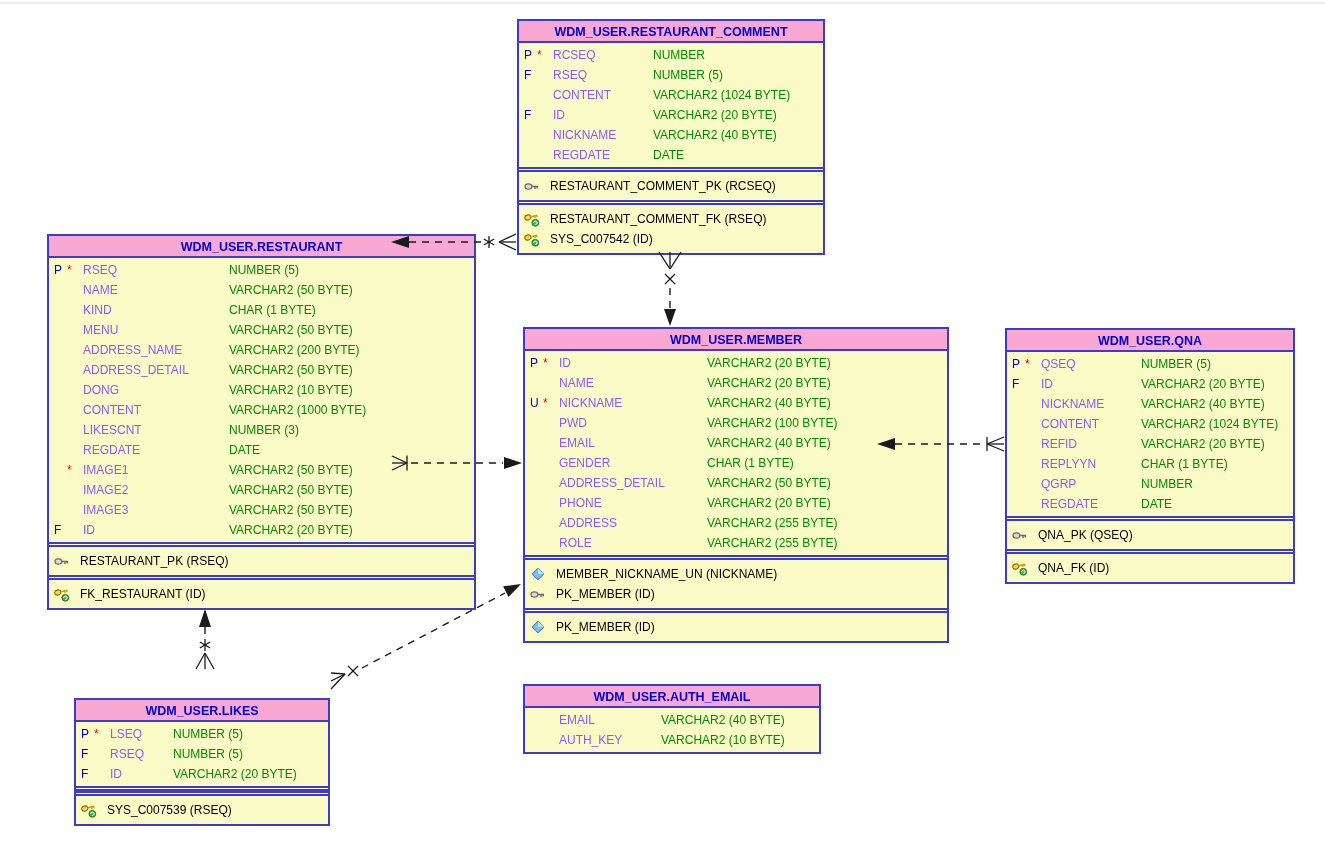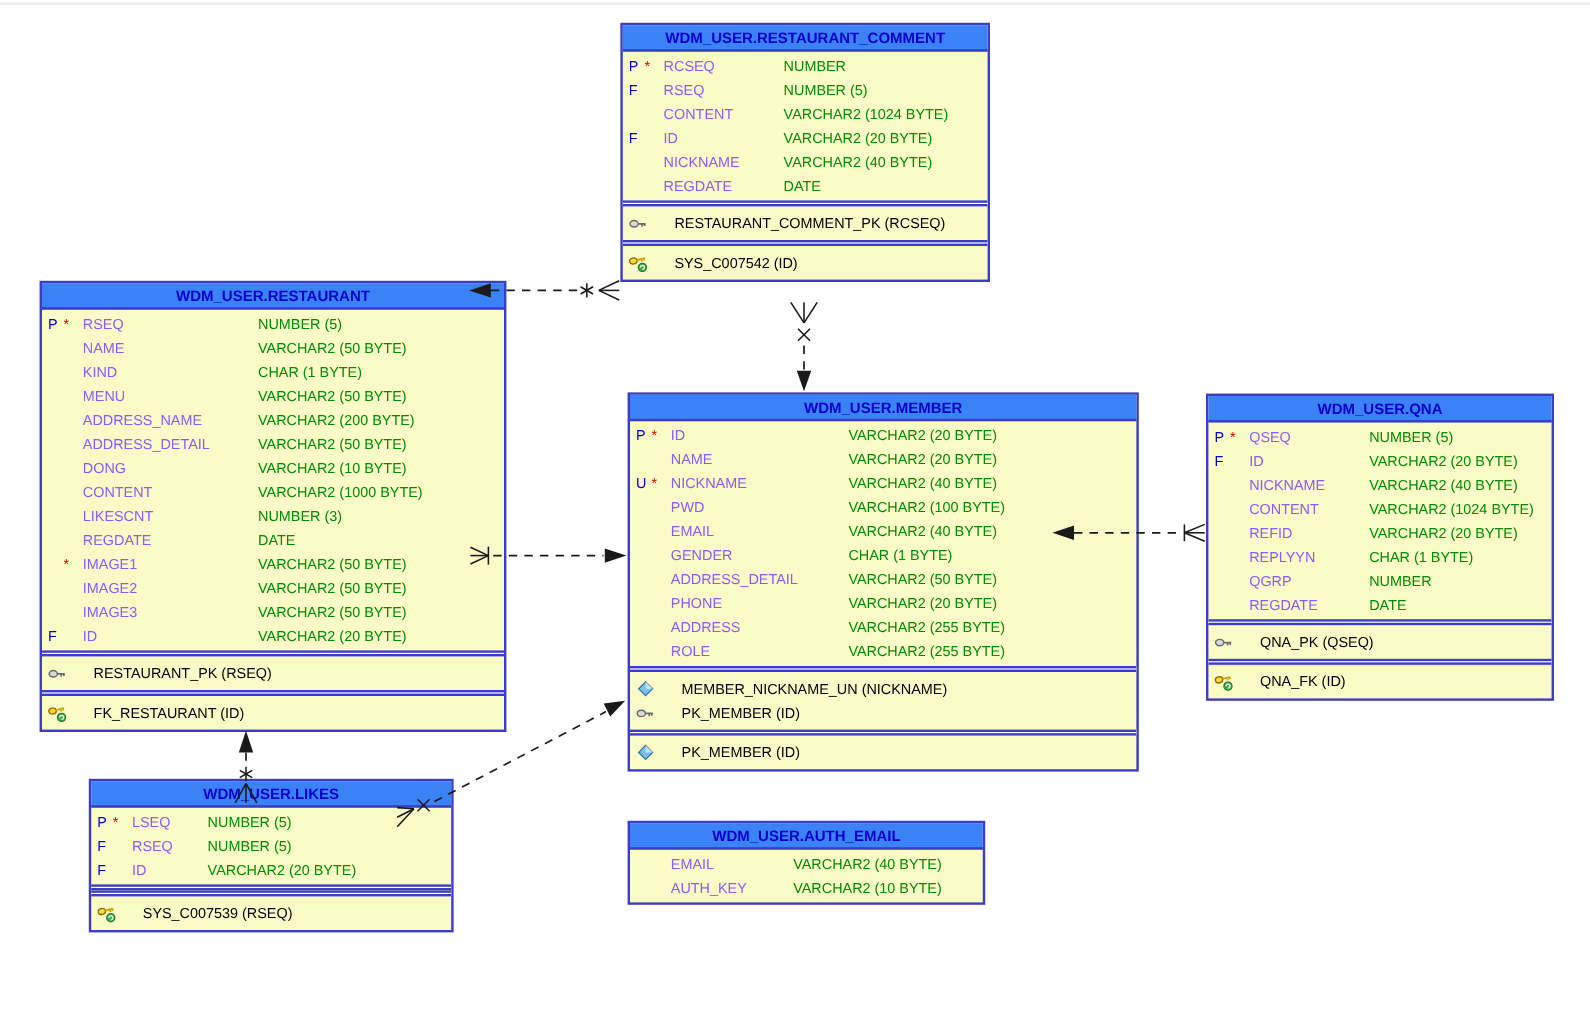--- a/index.html
+++ b/index.html
@@ -11,44 +11,44 @@
     --star:#e60000;
     --line:#1a1a1a;
   }
   *{box-sizing:border-box;margin:0;padding:0}
   html,body{width:1325px;height:847px;overflow:hidden;background:#fff;
     font-family:"Liberation Sans","DejaVu Sans",sans-serif;}
   #canvas{position:relative;width:1325px;height:847px;background:#fff}
   #topline{position:absolute;left:0;top:2px;width:100%;height:0;border-top:2px solid #ececec}
 
   .table{position:absolute;background:var(--fill);border:2px solid var(--blue);font-size:12px}
-  .t-header{height:22px;line-height:22px;background:#3b82f6;border-bottom:2px solid var(--blue);
+  .t-header{height:22px;line-height:22px;background:#f9a8d4;border-bottom:2px solid var(--blue);
     color:var(--title);font-weight:bold;text-align:center;font-size:12.5px;
     white-space:nowrap;overflow:hidden}
   .t-cols{padding:2px 0}
   .col-row{display:flex;height:20px;line-height:20px;padding-left:5px;white-space:nowrap}
   .c-marker{width:13px;color:var(--marker);flex:none}
   .c-star{width:16px;color:var(--star);flex:none;text-align:left}
   .c-name{width:var(--namew,120px);color:#8b5cf6;flex:none}
   .c-type{color:var(--type)}
   .sep{height:5px;background:#fff;border-top:2px solid var(--blue);border-bottom:2px solid var(--blue)}
   .t-sec{padding:4px 0}
-  .key-row{display:flex;align-items:center;height:20px;padding-left:4px;gap:22px;white-space:nowrap}
+  .key-row{display:flex;align-items:center;height:20px;padding-left:4px;gap:10px;white-space:nowrap}
   .k-label{color:#000}
   .ic{width:17px;height:16px;display:inline-flex;align-items:center;justify-content:center;flex:none}
   .ic svg{display:none}
   .ic.ic-pk svg.svg-pk{display:block}
   .ic.ic-fk svg.svg-fk{display:block}
   .ic.ic-diamond svg.svg-diamond{display:block}
 
   #t-rc{left:517px;top:19px;width:308px;--namew:100px}
-  #t-rest{left:33px;top:234px;width:389px;--namew:146px}
+  #t-rest{left:47px;top:234px;width:429px;--namew:146px}
   #t-member{left:523px;top:327px;width:426px;--namew:148px}
   #t-qna{left:1005px;top:328px;width:290px;--namew:100px}
-  #t-likes{left:74px;top:649px;width:304px;--namew:63px}
+  #t-likes{left:74px;top:698px;width:256px;--namew:63px}
   #t-auth{left:523px;top:684px;width:298px;--namew:102px}
 
   #connectors{position:absolute;left:0;top:0;width:1325px;height:847px;pointer-events:none}
   #connectors .rel-line{stroke:var(--line);stroke-width:1.4;fill:none}
   #connectors .rel-dash{stroke-dasharray:7 6}
   #connectors .rel-head{fill:var(--line);stroke:none}
   #connectors .rel-sym{stroke:var(--line);stroke-width:1.3;fill:none}
 </style>
 </head>
 <body>
@@ -112,429 +112,444 @@
               <path d="M7.8 7.5 H14 M11 7.5 v2.4 M13.2 7.5 v1.9" stroke="#6b6b6b" stroke-width="1.4" fill="none"></path>
             </svg>
 
           </span>
           <span class="k-label">RESTAURANT_COMMENT_PK (RCSEQ)</span>
         </div>
       </div>
     <div class="sep"></div>
     <div class="t-sec">
 
-
         <div class="key-row">
           <span class="ic ic-fk">
 
             <svg class="svg-fk" width="16" height="16" viewBox="0 0 16 16">
               <g transform="rotate(-14 8 6)">
                 <ellipse cx="3.8" cy="5.5" rx="3.1" ry="2.5" fill="#ffd83d" stroke="#8a6d00" stroke-width="1.1"></ellipse>
                 <path d="M6.8 5.5 H13.5 M10.8 5.5 v2.2 M12.8 5.5 v1.8" stroke="#c9a400" stroke-width="1.5" fill="none"></path>
               </g>
               <circle cx="11.3" cy="11.8" r="3.4" fill="#43b14b" stroke="#1f7a27" stroke-width="1"></circle>
               <path d="M9.7 11.8 a1.7 1.7 0 1 1 1.6 1.7" stroke="#fff" stroke-width="1" fill="none"></path>
             </svg>
 
           </span>
-          <span class="k-label">SYS_C007542 (ID)</span>
-        </div>
-      </div>
-  </div>
-
-  <div class="table" id="t-rest">
-    <div class="t-header">WDM_USER.RESTAURANT</div>
-    <div class="t-cols">
-
-        <div class="col-row">
-          <span class="c-marker">P</span>
-          <span class="c-star">*</span>
-          <span class="c-name">RSEQ</span>
-          <span class="c-type">NUMBER (5)</span>
-        </div>
-
-        <div class="col-row">
-          <span class="c-marker"></span>
-          <span class="c-star"></span>
-          <span class="c-name">NAME</span>
-          <span class="c-type">VARCHAR2 (50 BYTE)</span>
-        </div>
-
-        <div class="col-row">
-          <span class="c-marker"></span>
-          <span class="c-star"></span>
-          <span class="c-name">KIND</span>
-          <span class="c-type">CHAR (1 BYTE)</span>
-        </div>
-
-        <div class="col-row">
-          <span class="c-marker"></span>
-          <span class="c-star"></span>
-          <span class="c-name">MENU</span>
-          <span class="c-type">VARCHAR2 (50 BYTE)</span>
-        </div>
-
-        <div class="col-row">
-          <span class="c-marker"></span>
-          <span class="c-star"></span>
-          <span class="c-name">ADDRESS_NAME</span>
-          <span class="c-type">VARCHAR2 (200 BYTE)</span>
-        </div>
-
-        <div class="col-row">
-          <span class="c-marker"></span>
-          <span class="c-star"></span>
-          <span class="c-name">ADDRESS_DETAIL</span>
-          <span class="c-type">VARCHAR2 (50 BYTE)</span>
-        </div>
-
-        <div class="col-row">
-          <span class="c-marker"></span>
-          <span class="c-star"></span>
-          <span class="c-name">DONG</span>
-          <span class="c-type">VARCHAR2 (10 BYTE)</span>
-        </div>
-
-        <div class="col-row">
-          <span class="c-marker"></span>
-          <span class="c-star"></span>
-          <span class="c-name">CONTENT</span>
-          <span class="c-type">VARCHAR2 (1000 BYTE)</span>
-        </div>
-
-        <div class="col-row">
-          <span class="c-marker"></span>
-          <span class="c-star"></span>
-          <span class="c-name">LIKESCNT</span>
-          <span class="c-type">NUMBER (3)</span>
-        </div>
-
-        <div class="col-row">
-          <span class="c-marker"></span>
-          <span class="c-star"></span>
-          <span class="c-name">REGDATE</span>
-          <span class="c-type">DATE</span>
-        </div>
-
-        <div class="col-row">
-          <span class="c-marker"></span>
-          <span class="c-star">*</span>
-          <span class="c-name">IMAGE1</span>
-          <span class="c-type">VARCHAR2 (50 BYTE)</span>
-        </div>
-
-        <div class="col-row">
-          <span class="c-marker"></span>
-          <span class="c-star"></span>
-          <span class="c-name">IMAGE2</span>
-          <span class="c-type">VARCHAR2 (50 BYTE)</span>
-        </div>
-
-        <div class="col-row">
-          <span class="c-marker"></span>
-          <span class="c-star"></span>
-          <span class="c-name">IMAGE3</span>
-          <span class="c-type">VARCHAR2 (50 BYTE)</span>
-        </div>
-
-        <div class="col-row">
-          <span class="c-marker">F</span>
-          <span class="c-star"></span>
-          <span class="c-name">ID</span>
-          <span class="c-type">VARCHAR2 (20 BYTE)</span>
-        </div>
-      </div>
-    <div class="sep"></div>
-    <div class="t-sec">
-
-        <div class="key-row">
-          <span class="ic ic-pk">
-            <svg class="svg-pk" width="15" height="15" viewBox="0 0 15 15">
-              <ellipse cx="4.4" cy="7.5" rx="3.4" ry="2.7" fill="#d9d9d9" stroke="#6b6b6b" stroke-width="1.2"></ellipse>
-              <path d="M7.8 7.5 H14 M11 7.5 v2.4 M13.2 7.5 v1.9" stroke="#6b6b6b" stroke-width="1.4" fill="none"></path>
-            </svg>
-
-          </span>
-          <span class="k-label">RESTAURANT_PK (RSEQ)</span>
-        </div>
-      </div>
-    <div class="sep"></div>
-    <div class="t-sec">
+          <span class="k-label">RESTAURANT_COMMENT_FK (RSEQ)</span>
+        </div>
 
         <div class="key-row">
           <span class="ic ic-fk">
 
             <svg class="svg-fk" width="16" height="16" viewBox="0 0 16 16">
               <g transform="rotate(-14 8 6)">
                 <ellipse cx="3.8" cy="5.5" rx="3.1" ry="2.5" fill="#ffd83d" stroke="#8a6d00" stroke-width="1.1"></ellipse>
                 <path d="M6.8 5.5 H13.5 M10.8 5.5 v2.2 M12.8 5.5 v1.8" stroke="#c9a400" stroke-width="1.5" fill="none"></path>
               </g>
               <circle cx="11.3" cy="11.8" r="3.4" fill="#43b14b" stroke="#1f7a27" stroke-width="1"></circle>
               <path d="M9.7 11.8 a1.7 1.7 0 1 1 1.6 1.7" stroke="#fff" stroke-width="1" fill="none"></path>
             </svg>
 
           </span>
-          <span class="k-label">FK_RESTAURANT (ID)</span>
+          <span class="k-label">SYS_C007542 (ID)</span>
         </div>
       </div>
   </div>
 
-  <div class="table" id="t-member">
-    <div class="t-header">WDM_USER.MEMBER</div>
+  <div class="table" id="t-rest">
+    <div class="t-header">WDM_USER.RESTAURANT</div>
     <div class="t-cols">
 
         <div class="col-row">
           <span class="c-marker">P</span>
           <span class="c-star">*</span>
-          <span class="c-name">ID</span>
-          <span class="c-type">VARCHAR2 (20 BYTE)</span>
+          <span class="c-name">RSEQ</span>
+          <span class="c-type">NUMBER (5)</span>
         </div>
 
         <div class="col-row">
           <span class="c-marker"></span>
           <span class="c-star"></span>
           <span class="c-name">NAME</span>
-          <span class="c-type">VARCHAR2 (20 BYTE)</span>
-        </div>
-
-        <div class="col-row">
-          <span class="c-marker">U</span>
-          <span class="c-star">*</span>
-          <span class="c-name">NICKNAME</span>
-          <span class="c-type">VARCHAR2 (40 BYTE)</span>
-        </div>
-
-        <div class="col-row">
-          <span class="c-marker"></span>
-          <span class="c-star"></span>
-          <span class="c-name">PWD</span>
-          <span class="c-type">VARCHAR2 (100 BYTE)</span>
-        </div>
-
-        <div class="col-row">
-          <span class="c-marker"></span>
-          <span class="c-star"></span>
-          <span class="c-name">EMAIL</span>
-          <span class="c-type">VARCHAR2 (40 BYTE)</span>
-        </div>
-
-        <div class="col-row">
-          <span class="c-marker"></span>
-          <span class="c-star"></span>
-          <span class="c-name">GENDER</span>
+          <span class="c-type">VARCHAR2 (50 BYTE)</span>
+        </div>
+
+        <div class="col-row">
+          <span class="c-marker"></span>
+          <span class="c-star"></span>
+          <span class="c-name">KIND</span>
           <span class="c-type">CHAR (1 BYTE)</span>
+        </div>
+
+        <div class="col-row">
+          <span class="c-marker"></span>
+          <span class="c-star"></span>
+          <span class="c-name">MENU</span>
+          <span class="c-type">VARCHAR2 (50 BYTE)</span>
+        </div>
+
+        <div class="col-row">
+          <span class="c-marker"></span>
+          <span class="c-star"></span>
+          <span class="c-name">ADDRESS_NAME</span>
+          <span class="c-type">VARCHAR2 (200 BYTE)</span>
         </div>
 
         <div class="col-row">
           <span class="c-marker"></span>
           <span class="c-star"></span>
           <span class="c-name">ADDRESS_DETAIL</span>
           <span class="c-type">VARCHAR2 (50 BYTE)</span>
         </div>
 
         <div class="col-row">
           <span class="c-marker"></span>
           <span class="c-star"></span>
-          <span class="c-name">PHONE</span>
-          <span class="c-type">VARCHAR2 (20 BYTE)</span>
-        </div>
-
-        <div class="col-row">
-          <span class="c-marker"></span>
-          <span class="c-star"></span>
-          <span class="c-name">ADDRESS</span>
-          <span class="c-type">VARCHAR2 (255 BYTE)</span>
-        </div>
-
-        <div class="col-row">
-          <span class="c-marker"></span>
-          <span class="c-star"></span>
-          <span class="c-name">ROLE</span>
-          <span class="c-type">VARCHAR2 (255 BYTE)</span>
-        </div>
-      </div>
-    <div class="sep"></div>
-    <div class="t-sec">
-
-        <div class="key-row">
-          <span class="ic ic-diamond">
-
-            <svg class="svg-diamond" width="14" height="14" viewBox="0 0 14 14">
-              <path d="M7 1.2 L12.8 7 L7 12.8 L1.2 7 Z" fill="#7cc0ec" stroke="#2d6da8" stroke-width="1"></path>
-              <path d="M7 1.2 L12.8 7 L7 7 Z" fill="#c2e2f6"></path>
-            </svg>
-          </span>
-          <span class="k-label">MEMBER_NICKNAME_UN (NICKNAME)</span>
-        </div>
+          <span class="c-name">DONG</span>
+          <span class="c-type">VARCHAR2 (10 BYTE)</span>
+        </div>
+
+        <div class="col-row">
+          <span class="c-marker"></span>
+          <span class="c-star"></span>
+          <span class="c-name">CONTENT</span>
+          <span class="c-type">VARCHAR2 (1000 BYTE)</span>
+        </div>
+
+        <div class="col-row">
+          <span class="c-marker"></span>
+          <span class="c-star"></span>
+          <span class="c-name">LIKESCNT</span>
+          <span class="c-type">NUMBER (3)</span>
+        </div>
+
+        <div class="col-row">
+          <span class="c-marker"></span>
+          <span class="c-star"></span>
+          <span class="c-name">REGDATE</span>
+          <span class="c-type">DATE</span>
+        </div>
+
+        <div class="col-row">
+          <span class="c-marker"></span>
+          <span class="c-star">*</span>
+          <span class="c-name">IMAGE1</span>
+          <span class="c-type">VARCHAR2 (50 BYTE)</span>
+        </div>
+
+        <div class="col-row">
+          <span class="c-marker"></span>
+          <span class="c-star"></span>
+          <span class="c-name">IMAGE2</span>
+          <span class="c-type">VARCHAR2 (50 BYTE)</span>
+        </div>
+
+        <div class="col-row">
+          <span class="c-marker"></span>
+          <span class="c-star"></span>
+          <span class="c-name">IMAGE3</span>
+          <span class="c-type">VARCHAR2 (50 BYTE)</span>
+        </div>
+
+        <div class="col-row">
+          <span class="c-marker">F</span>
+          <span class="c-star"></span>
+          <span class="c-name">ID</span>
+          <span class="c-type">VARCHAR2 (20 BYTE)</span>
+        </div>
+      </div>
+    <div class="sep"></div>
+    <div class="t-sec">
 
         <div class="key-row">
           <span class="ic ic-pk">
             <svg class="svg-pk" width="15" height="15" viewBox="0 0 15 15">
               <ellipse cx="4.4" cy="7.5" rx="3.4" ry="2.7" fill="#d9d9d9" stroke="#6b6b6b" stroke-width="1.2"></ellipse>
               <path d="M7.8 7.5 H14 M11 7.5 v2.4 M13.2 7.5 v1.9" stroke="#6b6b6b" stroke-width="1.4" fill="none"></path>
             </svg>
 
           </span>
-          <span class="k-label">PK_MEMBER (ID)</span>
-        </div>
-      </div>
-    <div class="sep"></div>
-    <div class="t-sec">
-
-        <div class="key-row">
-          <span class="ic ic-diamond">
-
-            <svg class="svg-diamond" width="14" height="14" viewBox="0 0 14 14">
-              <path d="M7 1.2 L12.8 7 L7 12.8 L1.2 7 Z" fill="#7cc0ec" stroke="#2d6da8" stroke-width="1"></path>
-              <path d="M7 1.2 L12.8 7 L7 7 Z" fill="#c2e2f6"></path>
-            </svg>
-          </span>
-          <span class="k-label">PK_MEMBER (ID)</span>
-        </div>
-      </div>
-  </div>
-
-  <div class="table" id="t-qna">
-    <div class="t-header">WDM_USER.QNA</div>
-    <div class="t-cols">
-
-        <div class="col-row">
-          <span class="c-marker">P</span>
-          <span class="c-star">*</span>
-          <span class="c-name">QSEQ</span>
-          <span class="c-type">NUMBER (5)</span>
-        </div>
-
-        <div class="col-row">
-          <span class="c-marker">F</span>
-          <span class="c-star"></span>
-          <span class="c-name">ID</span>
-          <span class="c-type">VARCHAR2 (20 BYTE)</span>
-        </div>
-
-        <div class="col-row">
-          <span class="c-marker"></span>
-          <span class="c-star"></span>
-          <span class="c-name">NICKNAME</span>
-          <span class="c-type">VARCHAR2 (40 BYTE)</span>
-        </div>
-
-        <div class="col-row">
-          <span class="c-marker"></span>
-          <span class="c-star"></span>
-          <span class="c-name">CONTENT</span>
-          <span class="c-type">VARCHAR2 (1024 BYTE)</span>
-        </div>
-
-        <div class="col-row">
-          <span class="c-marker"></span>
-          <span class="c-star"></span>
-          <span class="c-name">REFID</span>
-          <span class="c-type">VARCHAR2 (20 BYTE)</span>
-        </div>
-
-        <div class="col-row">
-          <span class="c-marker"></span>
-          <span class="c-star"></span>
-          <span class="c-name">REPLYYN</span>
-          <span class="c-type">CHAR (1 BYTE)</span>
-        </div>
-
-        <div class="col-row">
-          <span class="c-marker"></span>
-          <span class="c-star"></span>
-          <span class="c-name">QGRP</span>
-          <span class="c-type">NUMBER</span>
-        </div>
-
-        <div class="col-row">
-          <span class="c-marker"></span>
-          <span class="c-star"></span>
-          <span class="c-name">REGDATE</span>
-          <span class="c-type">DATE</span>
-        </div>
-      </div>
-    <div class="sep"></div>
-    <div class="t-sec">
-
-        <div class="key-row">
-          <span class="ic ic-pk">
-            <svg class="svg-pk" width="15" height="15" viewBox="0 0 15 15">
-              <ellipse cx="4.4" cy="7.5" rx="3.4" ry="2.7" fill="#d9d9d9" stroke="#6b6b6b" stroke-width="1.2"></ellipse>
-              <path d="M7.8 7.5 H14 M11 7.5 v2.4 M13.2 7.5 v1.9" stroke="#6b6b6b" stroke-width="1.4" fill="none"></path>
-            </svg>
-
-          </span>
-          <span class="k-label">QNA_PK (QSEQ)</span>
+          <span class="k-label">RESTAURANT_PK (RSEQ)</span>
         </div>
       </div>
     <div class="sep"></div>
     <div class="t-sec">
 
         <div class="key-row">
           <span class="ic ic-fk">
 
             <svg class="svg-fk" width="16" height="16" viewBox="0 0 16 16">
               <g transform="rotate(-14 8 6)">
                 <ellipse cx="3.8" cy="5.5" rx="3.1" ry="2.5" fill="#ffd83d" stroke="#8a6d00" stroke-width="1.1"></ellipse>
                 <path d="M6.8 5.5 H13.5 M10.8 5.5 v2.2 M12.8 5.5 v1.8" stroke="#c9a400" stroke-width="1.5" fill="none"></path>
               </g>
               <circle cx="11.3" cy="11.8" r="3.4" fill="#43b14b" stroke="#1f7a27" stroke-width="1"></circle>
               <path d="M9.7 11.8 a1.7 1.7 0 1 1 1.6 1.7" stroke="#fff" stroke-width="1" fill="none"></path>
             </svg>
 
           </span>
-          <span class="k-label">QNA_FK (ID)</span>
+          <span class="k-label">FK_RESTAURANT (ID)</span>
         </div>
       </div>
   </div>
 
-  <div class="table" id="t-likes">
-    <div class="t-header">WDM_USER.LIKES</div>
+  <div class="table" id="t-member">
+    <div class="t-header">WDM_USER.MEMBER</div>
     <div class="t-cols">
 
         <div class="col-row">
           <span class="c-marker">P</span>
           <span class="c-star">*</span>
-          <span class="c-name">LSEQ</span>
+          <span class="c-name">ID</span>
+          <span class="c-type">VARCHAR2 (20 BYTE)</span>
+        </div>
+
+        <div class="col-row">
+          <span class="c-marker"></span>
+          <span class="c-star"></span>
+          <span class="c-name">NAME</span>
+          <span class="c-type">VARCHAR2 (20 BYTE)</span>
+        </div>
+
+        <div class="col-row">
+          <span class="c-marker">U</span>
+          <span class="c-star">*</span>
+          <span class="c-name">NICKNAME</span>
+          <span class="c-type">VARCHAR2 (40 BYTE)</span>
+        </div>
+
+        <div class="col-row">
+          <span class="c-marker"></span>
+          <span class="c-star"></span>
+          <span class="c-name">PWD</span>
+          <span class="c-type">VARCHAR2 (100 BYTE)</span>
+        </div>
+
+        <div class="col-row">
+          <span class="c-marker"></span>
+          <span class="c-star"></span>
+          <span class="c-name">EMAIL</span>
+          <span class="c-type">VARCHAR2 (40 BYTE)</span>
+        </div>
+
+        <div class="col-row">
+          <span class="c-marker"></span>
+          <span class="c-star"></span>
+          <span class="c-name">GENDER</span>
+          <span class="c-type">CHAR (1 BYTE)</span>
+        </div>
+
+        <div class="col-row">
+          <span class="c-marker"></span>
+          <span class="c-star"></span>
+          <span class="c-name">ADDRESS_DETAIL</span>
+          <span class="c-type">VARCHAR2 (50 BYTE)</span>
+        </div>
+
+        <div class="col-row">
+          <span class="c-marker"></span>
+          <span class="c-star"></span>
+          <span class="c-name">PHONE</span>
+          <span class="c-type">VARCHAR2 (20 BYTE)</span>
+        </div>
+
+        <div class="col-row">
+          <span class="c-marker"></span>
+          <span class="c-star"></span>
+          <span class="c-name">ADDRESS</span>
+          <span class="c-type">VARCHAR2 (255 BYTE)</span>
+        </div>
+
+        <div class="col-row">
+          <span class="c-marker"></span>
+          <span class="c-star"></span>
+          <span class="c-name">ROLE</span>
+          <span class="c-type">VARCHAR2 (255 BYTE)</span>
+        </div>
+      </div>
+    <div class="sep"></div>
+    <div class="t-sec">
+
+        <div class="key-row">
+          <span class="ic ic-diamond">
+
+            <svg class="svg-diamond" width="14" height="14" viewBox="0 0 14 14">
+              <path d="M7 1.2 L12.8 7 L7 12.8 L1.2 7 Z" fill="#7cc0ec" stroke="#2d6da8" stroke-width="1"></path>
+              <path d="M7 1.2 L12.8 7 L7 7 Z" fill="#c2e2f6"></path>
+            </svg>
+          </span>
+          <span class="k-label">MEMBER_NICKNAME_UN (NICKNAME)</span>
+        </div>
+
+        <div class="key-row">
+          <span class="ic ic-pk">
+            <svg class="svg-pk" width="15" height="15" viewBox="0 0 15 15">
+              <ellipse cx="4.4" cy="7.5" rx="3.4" ry="2.7" fill="#d9d9d9" stroke="#6b6b6b" stroke-width="1.2"></ellipse>
+              <path d="M7.8 7.5 H14 M11 7.5 v2.4 M13.2 7.5 v1.9" stroke="#6b6b6b" stroke-width="1.4" fill="none"></path>
+            </svg>
+
+          </span>
+          <span class="k-label">PK_MEMBER (ID)</span>
+        </div>
+      </div>
+    <div class="sep"></div>
+    <div class="t-sec">
+
+        <div class="key-row">
+          <span class="ic ic-diamond">
+
+            <svg class="svg-diamond" width="14" height="14" viewBox="0 0 14 14">
+              <path d="M7 1.2 L12.8 7 L7 12.8 L1.2 7 Z" fill="#7cc0ec" stroke="#2d6da8" stroke-width="1"></path>
+              <path d="M7 1.2 L12.8 7 L7 7 Z" fill="#c2e2f6"></path>
+            </svg>
+          </span>
+          <span class="k-label">PK_MEMBER (ID)</span>
+        </div>
+      </div>
+  </div>
+
+  <div class="table" id="t-qna">
+    <div class="t-header">WDM_USER.QNA</div>
+    <div class="t-cols">
+
+        <div class="col-row">
+          <span class="c-marker">P</span>
+          <span class="c-star">*</span>
+          <span class="c-name">QSEQ</span>
           <span class="c-type">NUMBER (5)</span>
         </div>
 
         <div class="col-row">
           <span class="c-marker">F</span>
           <span class="c-star"></span>
-          <span class="c-name">RSEQ</span>
-          <span class="c-type">NUMBER (5)</span>
-        </div>
-
-        <div class="col-row">
-          <span class="c-marker">F</span>
-          <span class="c-star"></span>
           <span class="c-name">ID</span>
           <span class="c-type">VARCHAR2 (20 BYTE)</span>
         </div>
-      </div>
-    <div class="sep"></div>
-    <div class="sep"></div>
-    <div class="t-sec">
-
+
+        <div class="col-row">
+          <span class="c-marker"></span>
+          <span class="c-star"></span>
+          <span class="c-name">NICKNAME</span>
+          <span class="c-type">VARCHAR2 (40 BYTE)</span>
+        </div>
+
+        <div class="col-row">
+          <span class="c-marker"></span>
+          <span class="c-star"></span>
+          <span class="c-name">CONTENT</span>
+          <span class="c-type">VARCHAR2 (1024 BYTE)</span>
+        </div>
+
+        <div class="col-row">
+          <span class="c-marker"></span>
+          <span class="c-star"></span>
+          <span class="c-name">REFID</span>
+          <span class="c-type">VARCHAR2 (20 BYTE)</span>
+        </div>
+
+        <div class="col-row">
+          <span class="c-marker"></span>
+          <span class="c-star"></span>
+          <span class="c-name">REPLYYN</span>
+          <span class="c-type">CHAR (1 BYTE)</span>
+        </div>
+
+        <div class="col-row">
+          <span class="c-marker"></span>
+          <span class="c-star"></span>
+          <span class="c-name">QGRP</span>
+          <span class="c-type">NUMBER</span>
+        </div>
+
+        <div class="col-row">
+          <span class="c-marker"></span>
+          <span class="c-star"></span>
+          <span class="c-name">REGDATE</span>
+          <span class="c-type">DATE</span>
+        </div>
+      </div>
+    <div class="sep"></div>
+    <div class="t-sec">
+
+        <div class="key-row">
+          <span class="ic ic-pk">
+            <svg class="svg-pk" width="15" height="15" viewBox="0 0 15 15">
+              <ellipse cx="4.4" cy="7.5" rx="3.4" ry="2.7" fill="#d9d9d9" stroke="#6b6b6b" stroke-width="1.2"></ellipse>
+              <path d="M7.8 7.5 H14 M11 7.5 v2.4 M13.2 7.5 v1.9" stroke="#6b6b6b" stroke-width="1.4" fill="none"></path>
+            </svg>
+
+          </span>
+          <span class="k-label">QNA_PK (QSEQ)</span>
+        </div>
+      </div>
+    <div class="sep"></div>
+    <div class="t-sec">
 
         <div class="key-row">
           <span class="ic ic-fk">
 
             <svg class="svg-fk" width="16" height="16" viewBox="0 0 16 16">
               <g transform="rotate(-14 8 6)">
                 <ellipse cx="3.8" cy="5.5" rx="3.1" ry="2.5" fill="#ffd83d" stroke="#8a6d00" stroke-width="1.1"></ellipse>
                 <path d="M6.8 5.5 H13.5 M10.8 5.5 v2.2 M12.8 5.5 v1.8" stroke="#c9a400" stroke-width="1.5" fill="none"></path>
               </g>
               <circle cx="11.3" cy="11.8" r="3.4" fill="#43b14b" stroke="#1f7a27" stroke-width="1"></circle>
               <path d="M9.7 11.8 a1.7 1.7 0 1 1 1.6 1.7" stroke="#fff" stroke-width="1" fill="none"></path>
             </svg>
 
           </span>
+          <span class="k-label">QNA_FK (ID)</span>
+        </div>
+      </div>
+  </div>
+
+  <div class="table" id="t-likes">
+    <div class="t-header">WDM_USER.LIKES</div>
+    <div class="t-cols">
+
+        <div class="col-row">
+          <span class="c-marker">P</span>
+          <span class="c-star">*</span>
+          <span class="c-name">LSEQ</span>
+          <span class="c-type">NUMBER (5)</span>
+        </div>
+
+        <div class="col-row">
+          <span class="c-marker">F</span>
+          <span class="c-star"></span>
+          <span class="c-name">RSEQ</span>
+          <span class="c-type">NUMBER (5)</span>
+        </div>
+
+        <div class="col-row">
+          <span class="c-marker">F</span>
+          <span class="c-star"></span>
+          <span class="c-name">ID</span>
+          <span class="c-type">VARCHAR2 (20 BYTE)</span>
+        </div>
+      </div>
+    <div class="sep"></div>
+    <div class="sep"></div>
+    <div class="t-sec">
+
+
+        <div class="key-row">
+          <span class="ic ic-fk">
+
+            <svg class="svg-fk" width="16" height="16" viewBox="0 0 16 16">
+              <g transform="rotate(-14 8 6)">
+                <ellipse cx="3.8" cy="5.5" rx="3.1" ry="2.5" fill="#ffd83d" stroke="#8a6d00" stroke-width="1.1"></ellipse>
+                <path d="M6.8 5.5 H13.5 M10.8 5.5 v2.2 M12.8 5.5 v1.8" stroke="#c9a400" stroke-width="1.5" fill="none"></path>
+              </g>
+              <circle cx="11.3" cy="11.8" r="3.4" fill="#43b14b" stroke="#1f7a27" stroke-width="1"></circle>
+              <path d="M9.7 11.8 a1.7 1.7 0 1 1 1.6 1.7" stroke="#fff" stroke-width="1" fill="none"></path>
+            </svg>
+
+          </span>
           <span class="k-label">SYS_C007539 (RSEQ)</span>
         </div>
       </div>
   </div>
 
   <div class="table" id="t-auth">
     <div class="t-header">WDM_USER.AUTH_EMAIL</div>
     <div class="t-cols">
 
         <div class="col-row">

